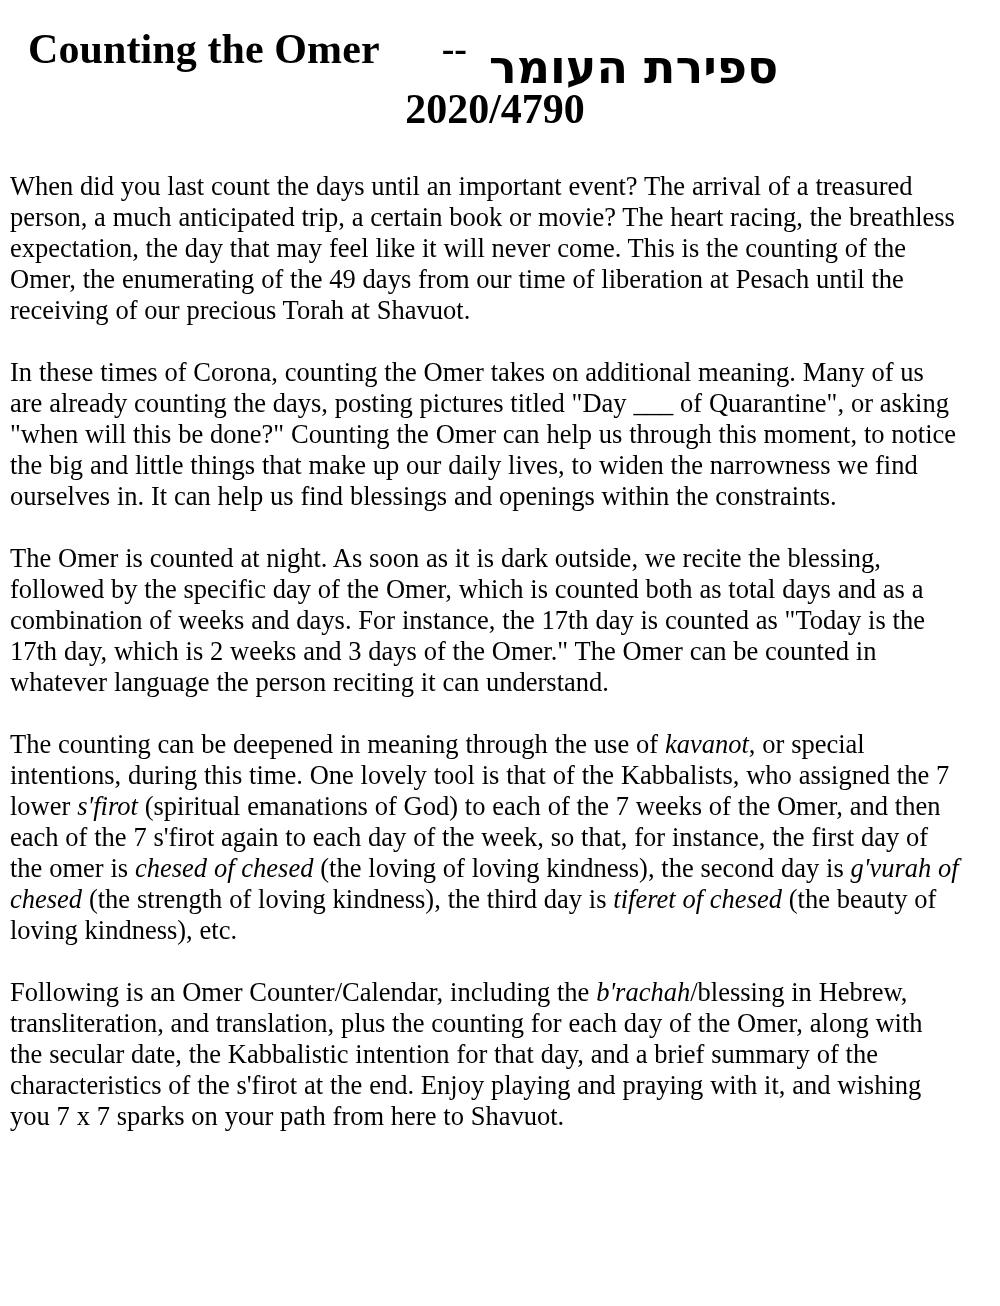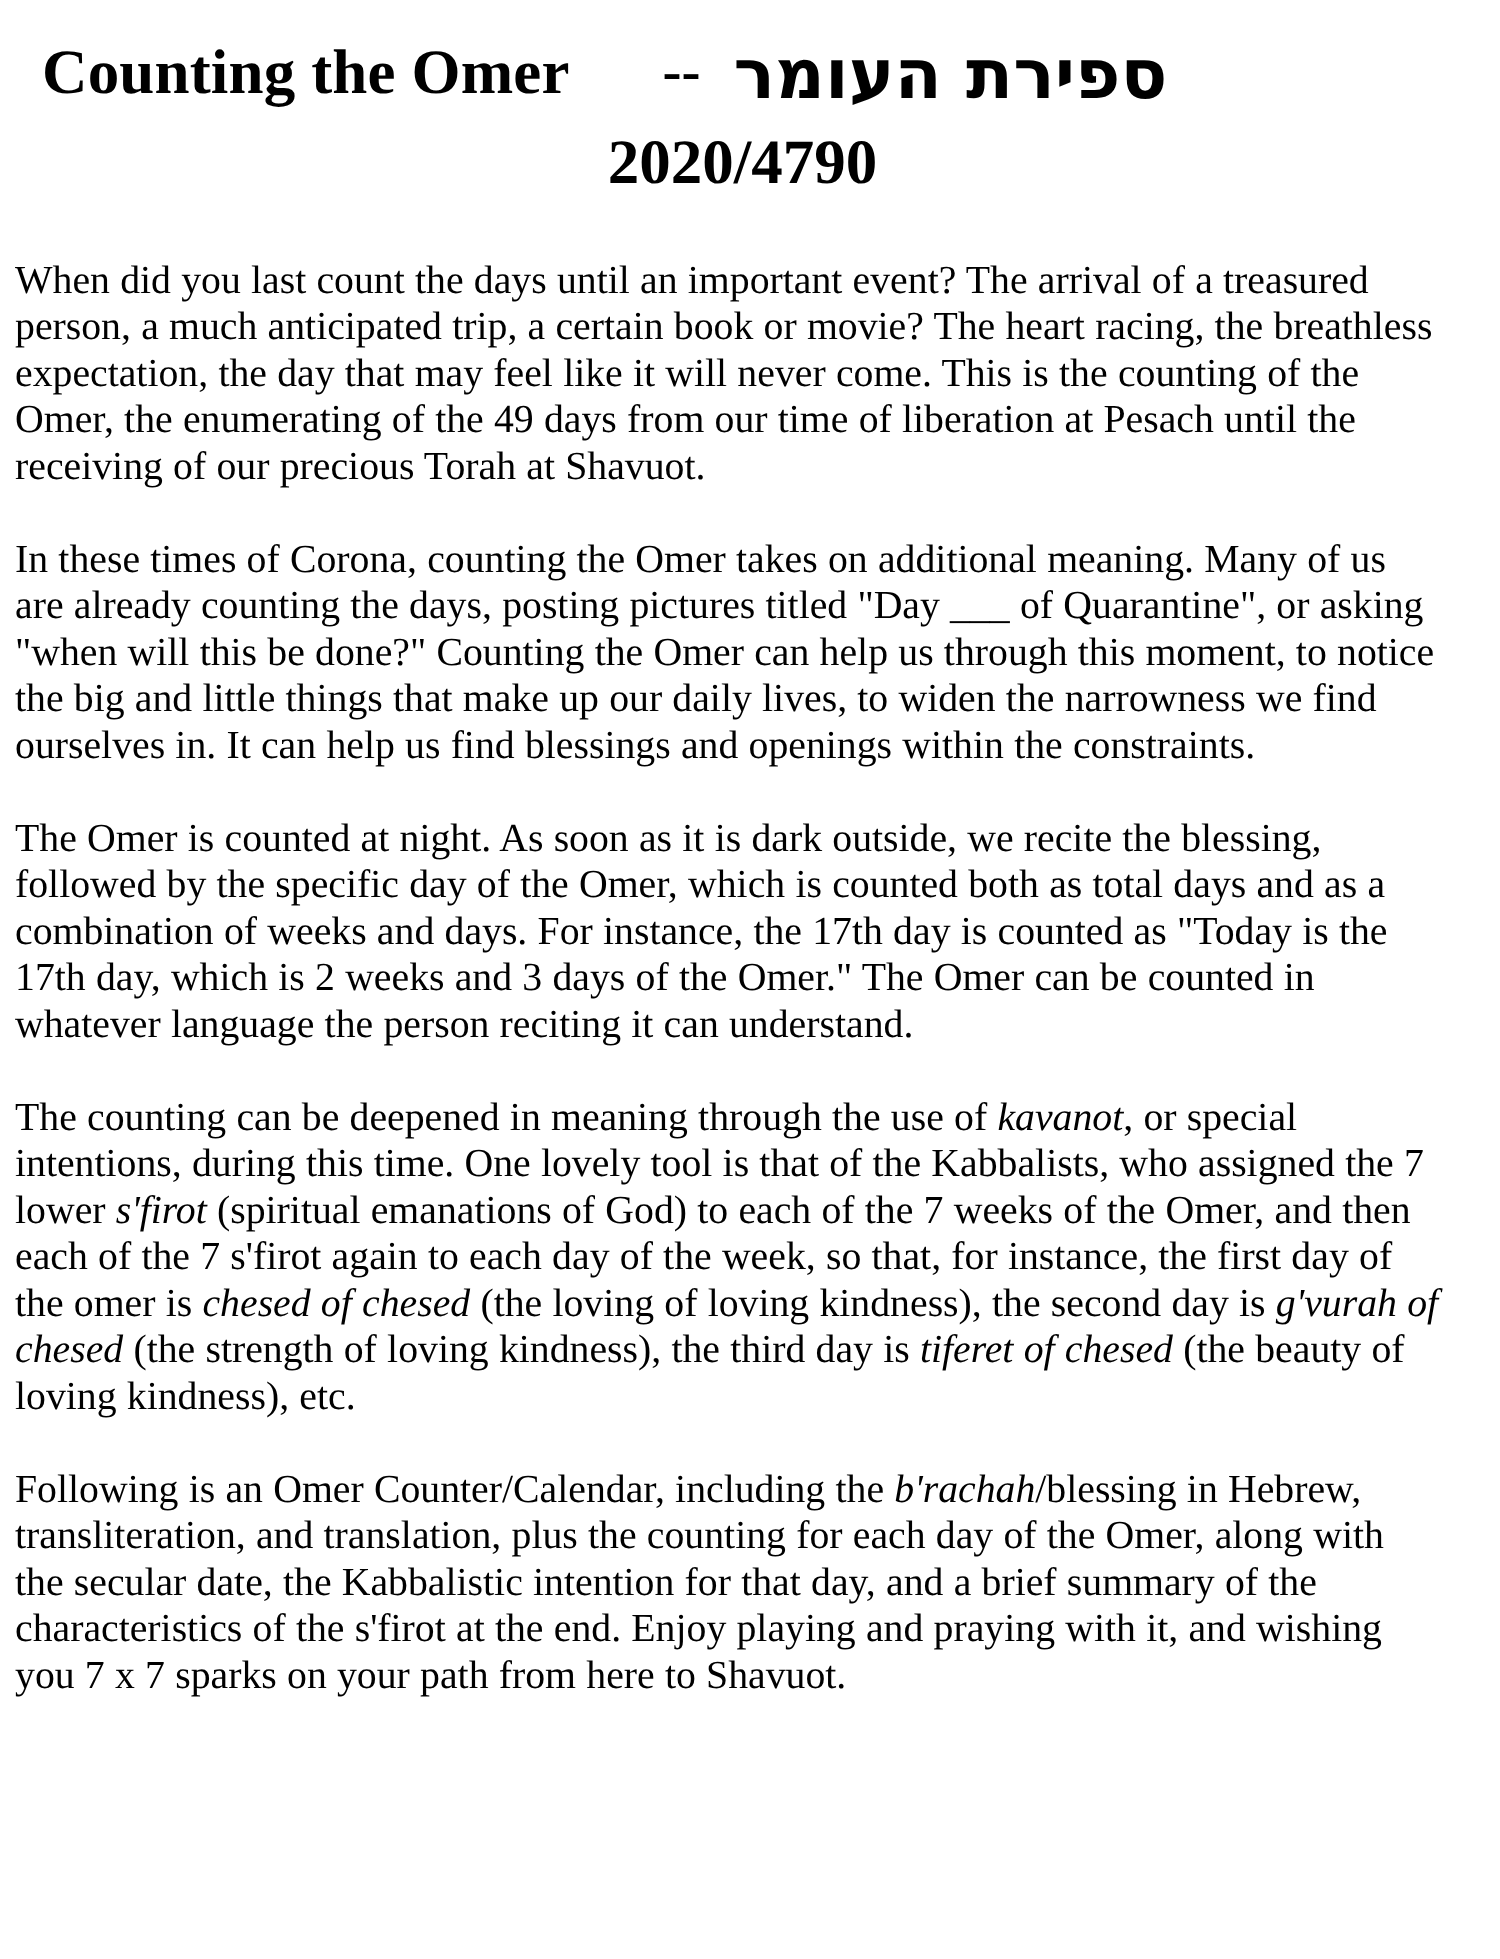--- a/index.html
+++ b/index.html
@@ -48,21 +48,21 @@
     position: relative;
     top: -4px;
   }
   .title-he {
     font-family: "DejaVu Sans", "Liberation Sans", sans-serif;
     font-weight: bold;
     font-size: 46px;
     direction: rtl;
     unicode-bidi: isolate;
     position: relative;
-    top: 2px;
+    top: 20px;
   }
   .title-line-2 {
     text-align: center;
     font-size: 42px;
     font-weight: bold;
     line-height: 1.12;
     padding-top: 12px;
     padding-right: 10px;
   }
   

